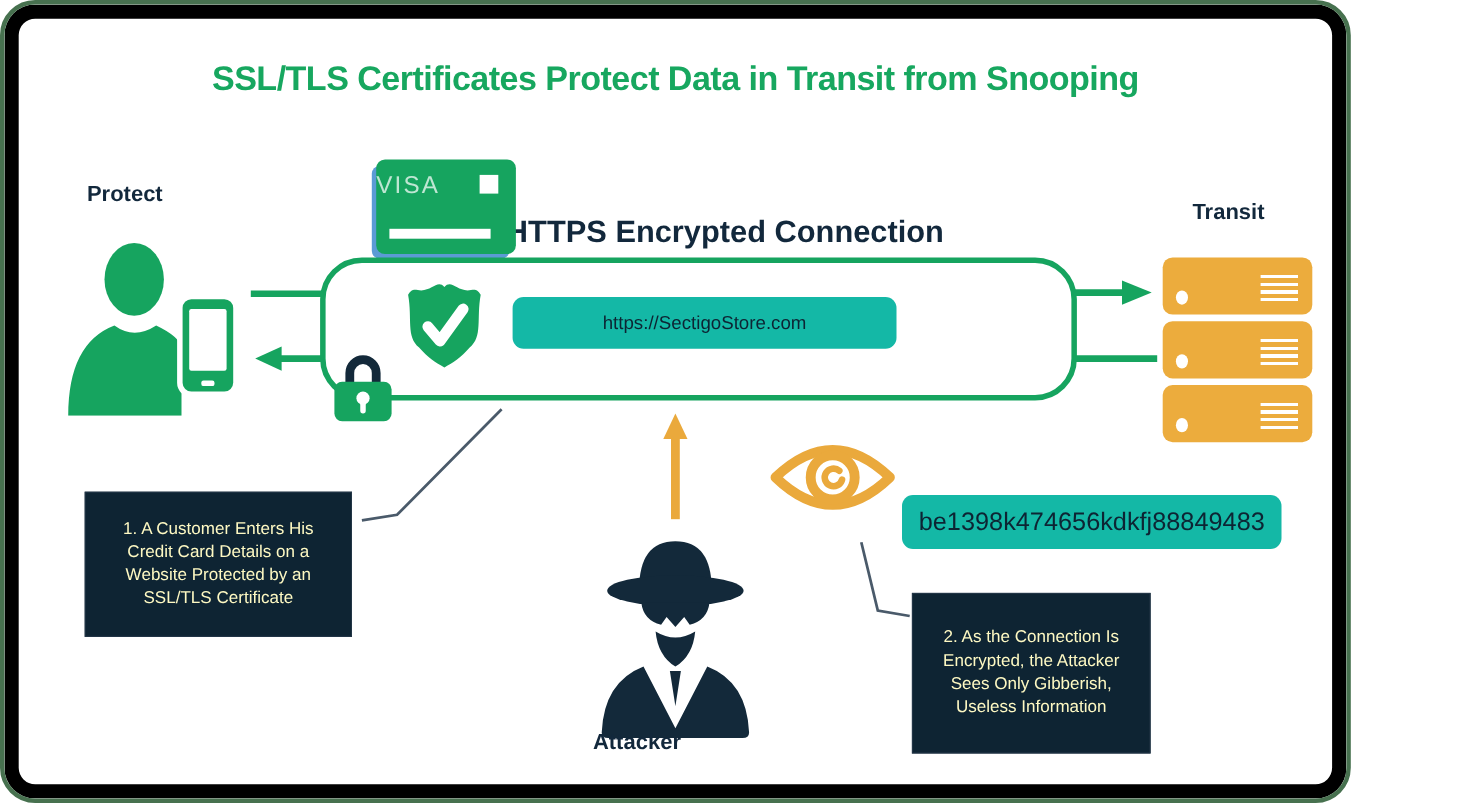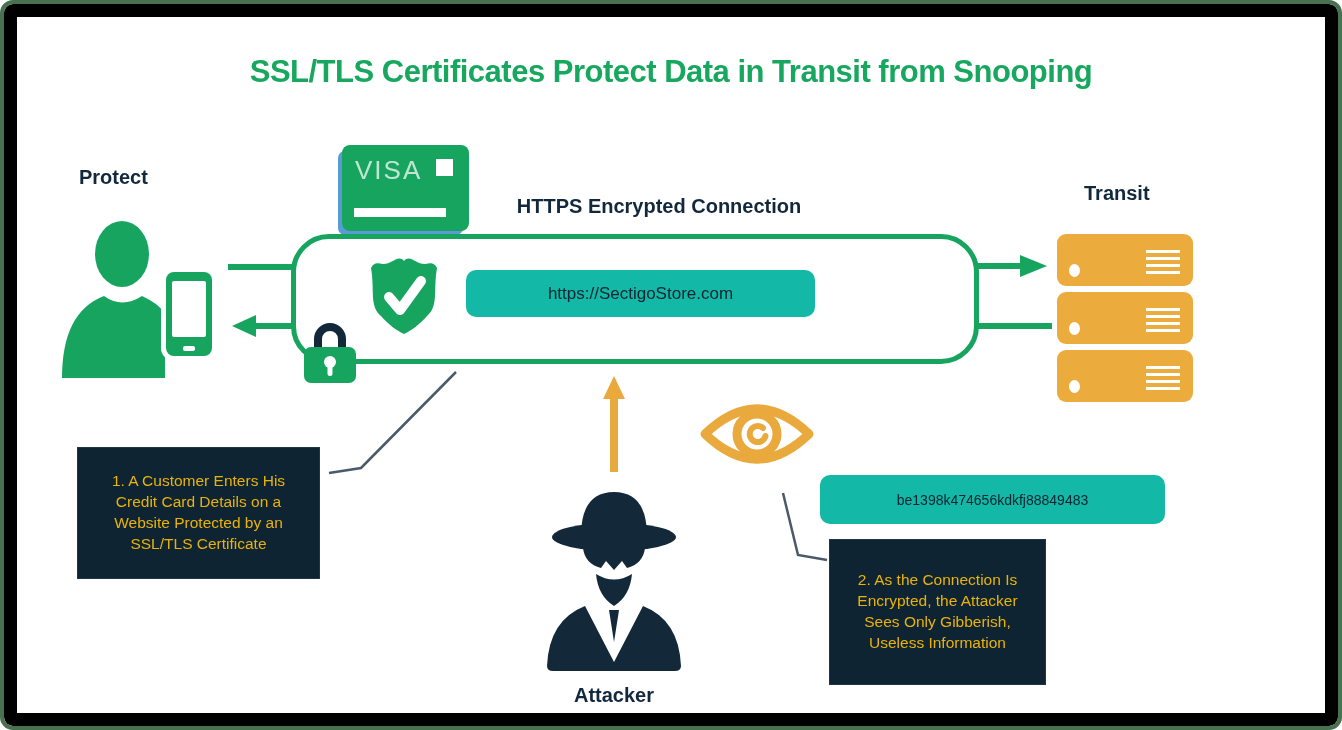--- a/index.html
+++ b/index.html
@@ -1,58 +1,58 @@
 <!DOCTYPE html>
 <html><head>
 <meta charset="utf-8">
 <style>
   html,body{margin:0;padding:0;background:#fff;font-family:"Liberation Sans", sans-serif;}
   .frame{
-    position:relative;width:1342px;height:730px;box-sizing:border-box;
-    background:#fff;border:4px solid #47714f;border-radius:13px;
+    position:relative;width:1228px;height:730px;box-sizing:border-box;
+    background:#fff;border:4px solid #47714f;border-radius:32px;
     box-shadow:inset 0 0 0 13px #000;overflow:hidden;
   }
   .abs{position:absolute;}
   .title{
     left:0;top:50px;width:100%;text-align:center;
     color:#17a75f;font-size:31px;font-weight:bold;letter-spacing:-0.5px;
   }
   .actor-label{color:#12283c;font-size:20px;font-weight:bold;}
-  .conn-label{left:455px;top:191px;width:400px;text-align:center;color:#12283c;font-size:20px;font-weight:bold;}
+  .conn-label{left:455px;top:191px;width:400px;text-align:center;color:#12283c;font-size:28px;font-weight:bold;}
   
   .pipe{left:287px;top:230px;width:688px;height:130px;box-sizing:border-box;
     border:5px solid #16a45f;border-radius:38px;background:#fff;}
   .pill{background:#14b8a6;border-radius:10px;display:flex;align-items:center;justify-content:center;
     color:#0d2433;}
   .url-pill{left:462px;top:266px;width:349px;height:47px;font-size:17px;}
-  .cipher-pill{left:816px;top:446px;width:345px;height:49px;font-size:14px;margin-top:25px;}
+  .cipher-pill{left:816px;top:446px;width:345px;height:49px;font-size:23px;}
   
   .visa-card{left:338px;top:141px;width:127px;height:86px;background:#16a45f;border-radius:8px;
     box-shadow:-5px 5px 0 -1px #5b9bd5;}
-  .visa-text{position:absolute;left:13px;top:10px;color:rgba(255,255,255,0.72);font-size:26px;letter-spacing:2px;}
+  .visa-text{position:absolute;left:0;top:10px;color:rgba(255,255,255,0.72);font-size:22px;letter-spacing:2px;}
   .visa-chip{position:absolute;right:16px;top:14px;width:17px;height:17px;background:#fff;}
   .visa-stripe{position:absolute;left:12px;bottom:14px;width:92px;height:9px;background:#fff;}
   
-  .note-box{background:#0e2433;color:#eab308;font-size:15.5px;line-height:1.35;
+  .note-box{background:#0e2433;color:#fef9c3;font-size:15.5px;line-height:1.35;
     display:flex;align-items:center;justify-content:center;text-align:center;
     box-sizing:border-box;border:1px solid #223546;padding:10px 14px;}
   .note1{left:73px;top:443px;width:243px;height:132px;}
   .note2{left:825px;top:535px;width:217px;height:146px;}
   
   .phone{left:162px;top:268px;width:46px;height:84px;background:#16a45f;border-radius:8px;
     box-shadow:0 0 0 5px #fff;}
   .phone-screen{position:absolute;left:6px;top:9px;width:34px;height:56px;background:#fff;border-radius:2px;}
   .phone-btn{position:absolute;left:17px;bottom:5px;width:12px;height:5px;background:#fff;border-radius:2px;}
   
   .server-stack{left:1053px;top:230px;width:136px;}
   .server-unit{position:relative;width:136px;height:52px;background:#ecac3d;border-radius:9px;margin-bottom:6px;}
   .server-dot{position:absolute;left:12px;bottom:9px;width:11px;height:13px;background:#fff;border-radius:50%;}
   .server-lines{position:absolute;right:13px;bottom:12px;width:34px;height:24px;
     background:repeating-linear-gradient(to bottom,#fff 0 3px,transparent 3px 7px);}
-  .attacker-label{left:535px;top:680px;width:150px;text-align:center;}
+  .attacker-label{left:535px;top:660px;width:150px;}
   svg{display:block;}
   .overlay{left:0;top:0;pointer-events:none;}
 </style>
 </head>
 <body>
 
 <div class="frame">
 
   <div class="abs title">SSL/TLS Certificates Protect Data in Transit from Snooping</div>
 

